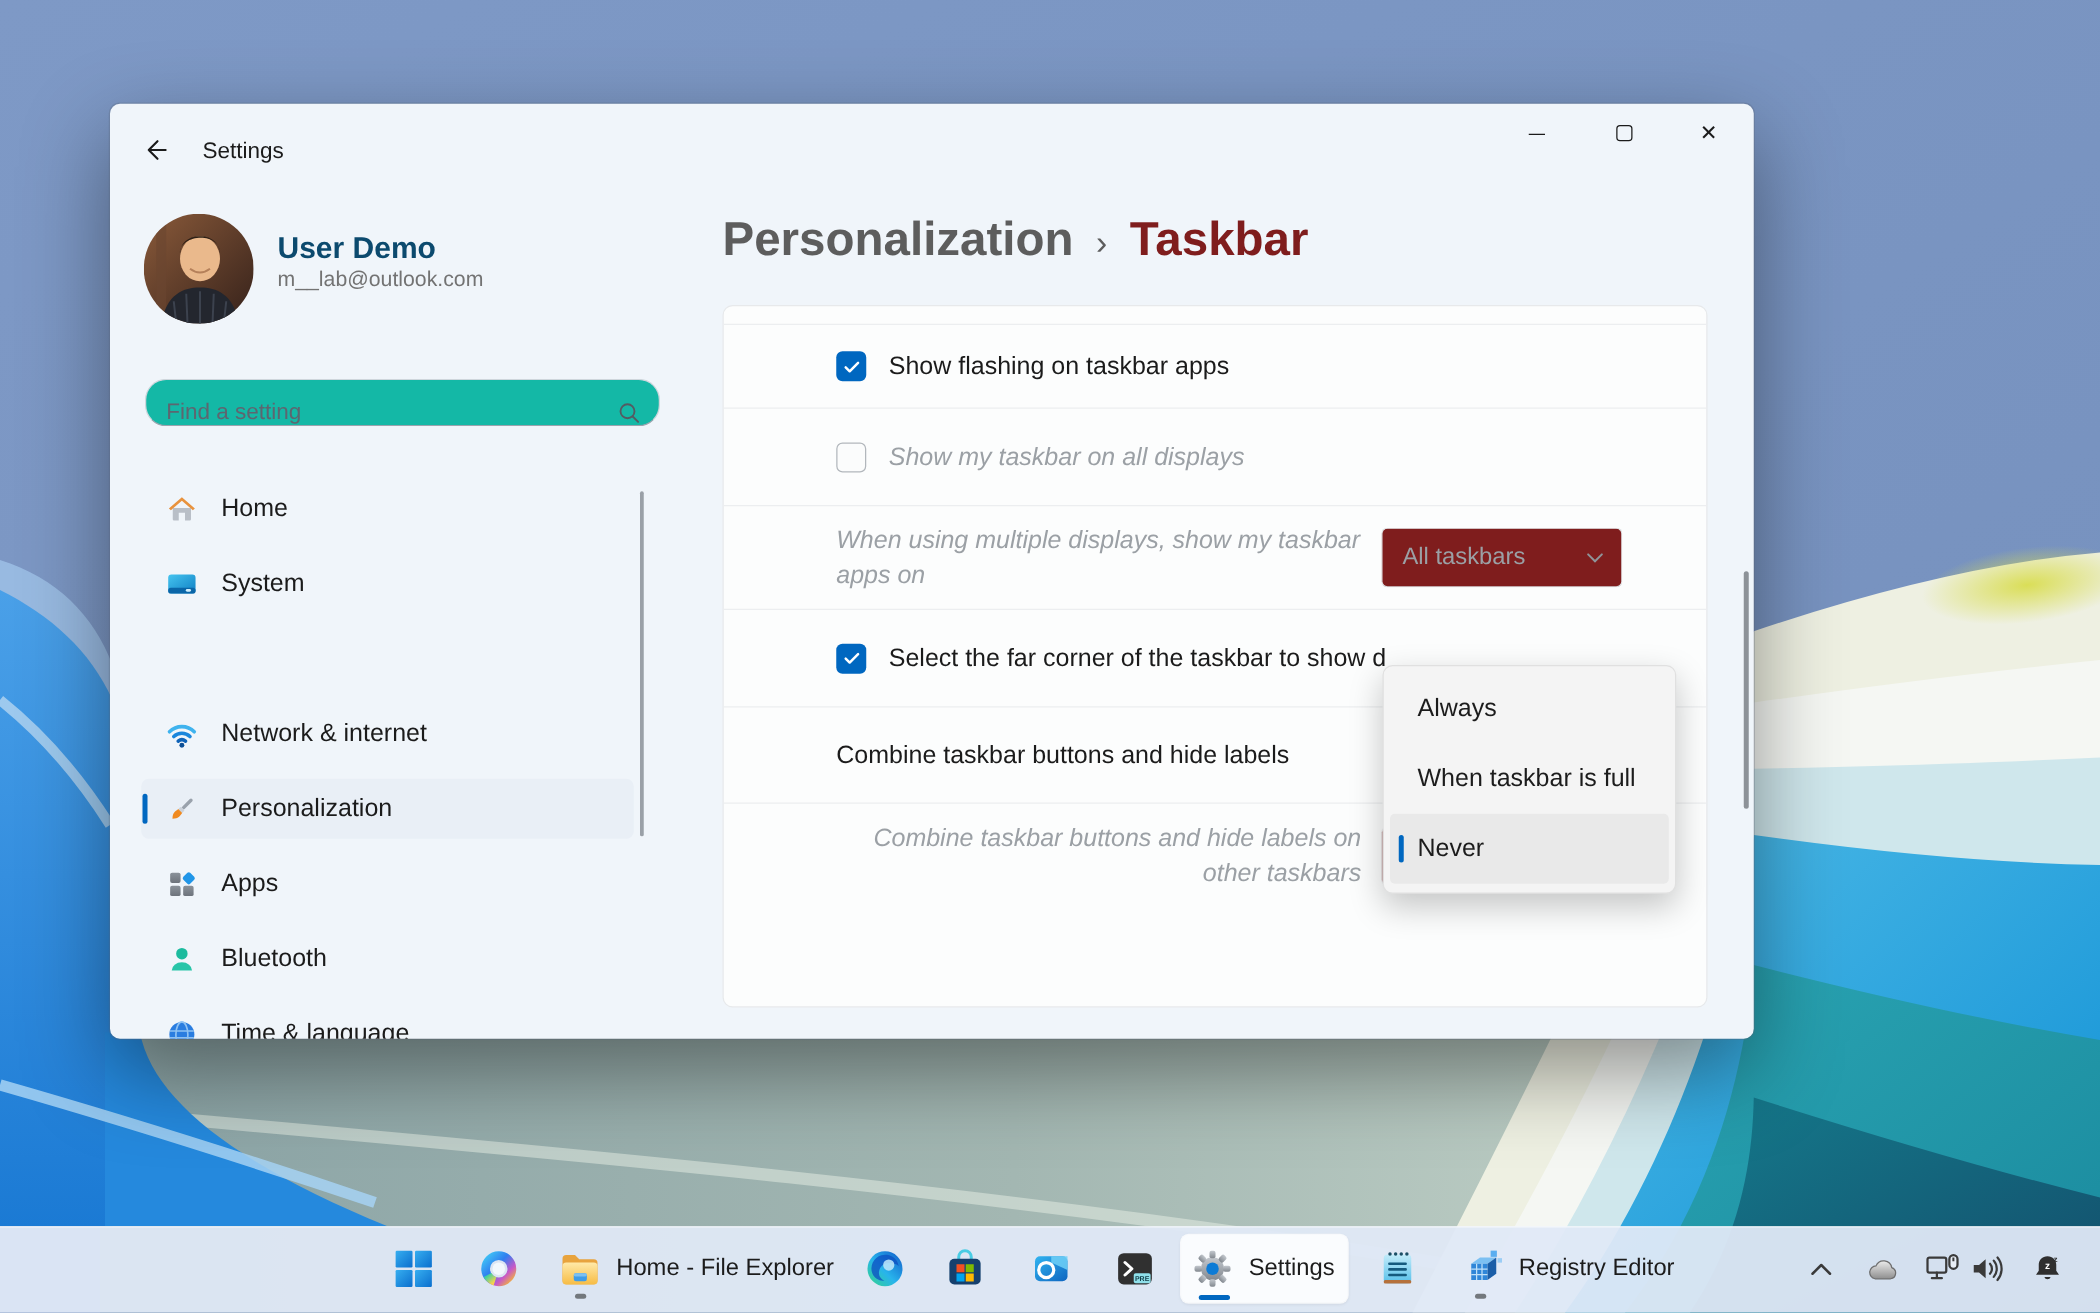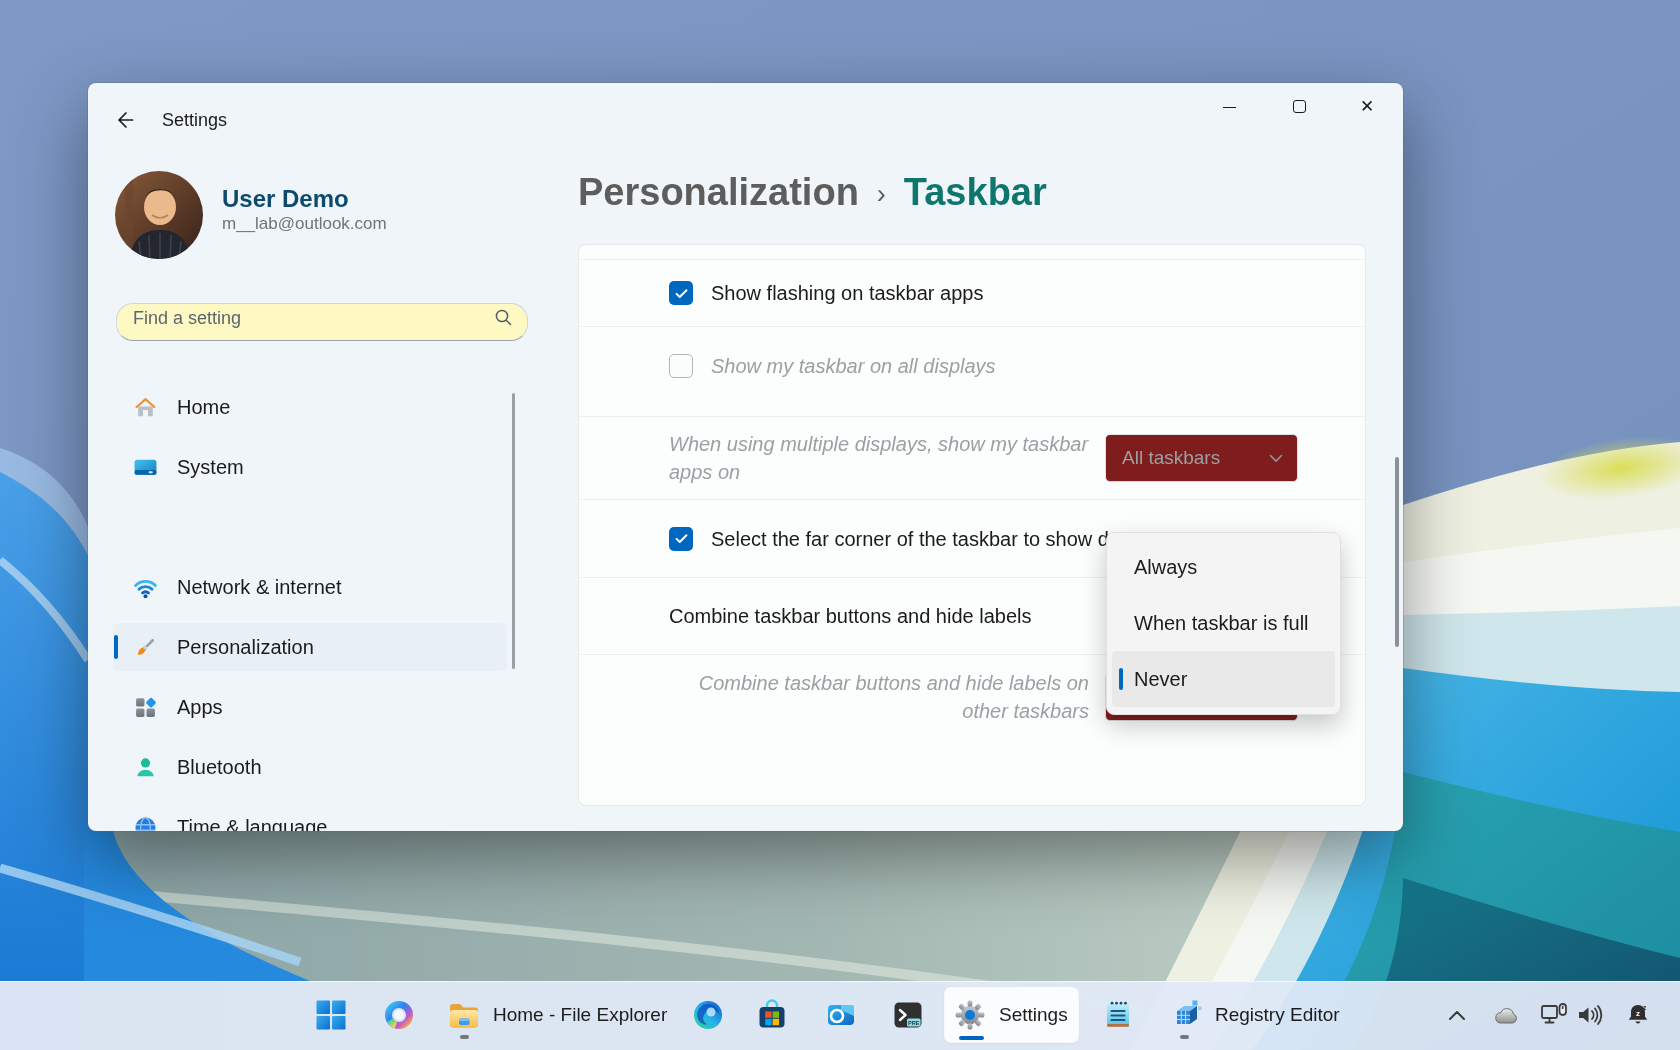--- a/index.html
+++ b/index.html
@@ -24,50 +24,50 @@
   .glyph-max { width:13px; height:13px; border:1.4px solid #1b1b1b; border-radius:3px; }
   .glyph-close { font-size:17px; color:#1b1b1b; line-height:1; }
 
   
   .avatar { position:absolute; left:27px; top:88px; width:88px; height:88px; border-radius:50%; overflow:hidden; }
   .user-name { position:absolute; left:134px; top:102px; font-size:24px; font-weight:700; color:#0c4a6e; }
   .user-email { position:absolute; left:134px; top:131px; font-size:17px; color:#737373; }
 
   
   .search { position:absolute; left:28px; top:220px; width:412px; height:38px;
-    background:#fef9c3; border:1px solid #cfd6dc; border-bottom-color:#9aa4ad;
-    border-radius:17px; display:flex; align-items:flex-start; padding:4px 14px 0 16px; }
+    background:#14b8a6; border:1px solid #cfd6dc; border-bottom-color:#9aa4ad;
+    border-radius:17px; display:flex; align-items:flex-end; padding:4px 14px 0 16px; }
   .search input { flex:1; border:none; outline:none; font-size:18px; color:#333;
     background:transparent; font-family:inherit; }
   .search input::placeholder { color:#5d6670; opacity:1; }
 
   
   .nav-item { position:absolute; left:25px; width:394px; height:48px; border-radius:6px;
     display:flex; align-items:center; padding-left:20px; cursor:default; }
   .nav-item .nicon { width:25px; height:25px; flex:0 0 25px; margin-right:19px; }
   .nav-item .nlabel { font-size:20px; color:#1b1b1b; white-space:nowrap; }
   .nav-item.selected { background:#e9eff6; }
   .nav-item.selected::before { content:""; position:absolute; left:1px; top:12px;
     width:4px; height:24px; border-radius:2px; background:#0067c0; }
   .nav-scrollbar { position:absolute; left:424px; top:310px; width:3px; height:276px;
     background:#9aa0a7; border-radius:2px; }
 
   
   .breadcrumb { position:absolute; left:490px; top:88px; display:flex; align-items:center; }
   .bc-parent { font-size:38px; font-weight:600; color:#5d5d5d; }
   .bc-sep { font-size:27px; color:#5d5d5d; margin:4px 18px 0 18px; }
-  .bc-current { font-size:38px; font-weight:600; color:#0f766e; }
+  .bc-current { font-size:38px; font-weight:600; color:#7f1d1d; }
 
   
   .card { position:absolute; left:490px; top:161px; width:788px; height:562px;
     background:#fcfdfd; border:1px solid #e7e9eb; border-radius:8px; overflow:hidden; }
   .row { display:flex; align-items:center; padding:0 67px 0 90px; border-top:1px solid #eceef0; }
   .row:first-child { border-top:none; }
   .row.sliver { height:14px; }
-  .r1{height:67px;} .r2{height:78px;} .r3{height:83px;margin-top:12px;} .r4{height:79px;} .r5{height:78px;} .r6{height:77px;justify-content:center;} .r7{height:84px;text-align:right;}
+  .r1{height:67px;} .r2{height:78px;} .r3{height:83px;} .r4{height:79px;} .r5{height:78px;} .r6{height:77px;justify-content:center;} .r7{height:84px;text-align:right;}
   .row-label { font-size:20px; color:#1b1b1b; line-height:28px; }
   .row.disabled .row-label { color:#9ba0a5;font-style:italic; }
   .wrap2 { max-width:420px; }
   .clip { width:397px; white-space:nowrap; overflow:hidden; }
   .spacer { flex:1; }
 
   .checkbox { width:24px; height:24px; border-radius:5px; margin-right:18px; flex:0 0 24px;
     display:flex; align-items:center; justify-content:center; }
   .checkbox.checked { background:#0067c0; }
   .checkbox.unchecked { background:#fbfcfc; border:1px solid #b2b7bc; }

